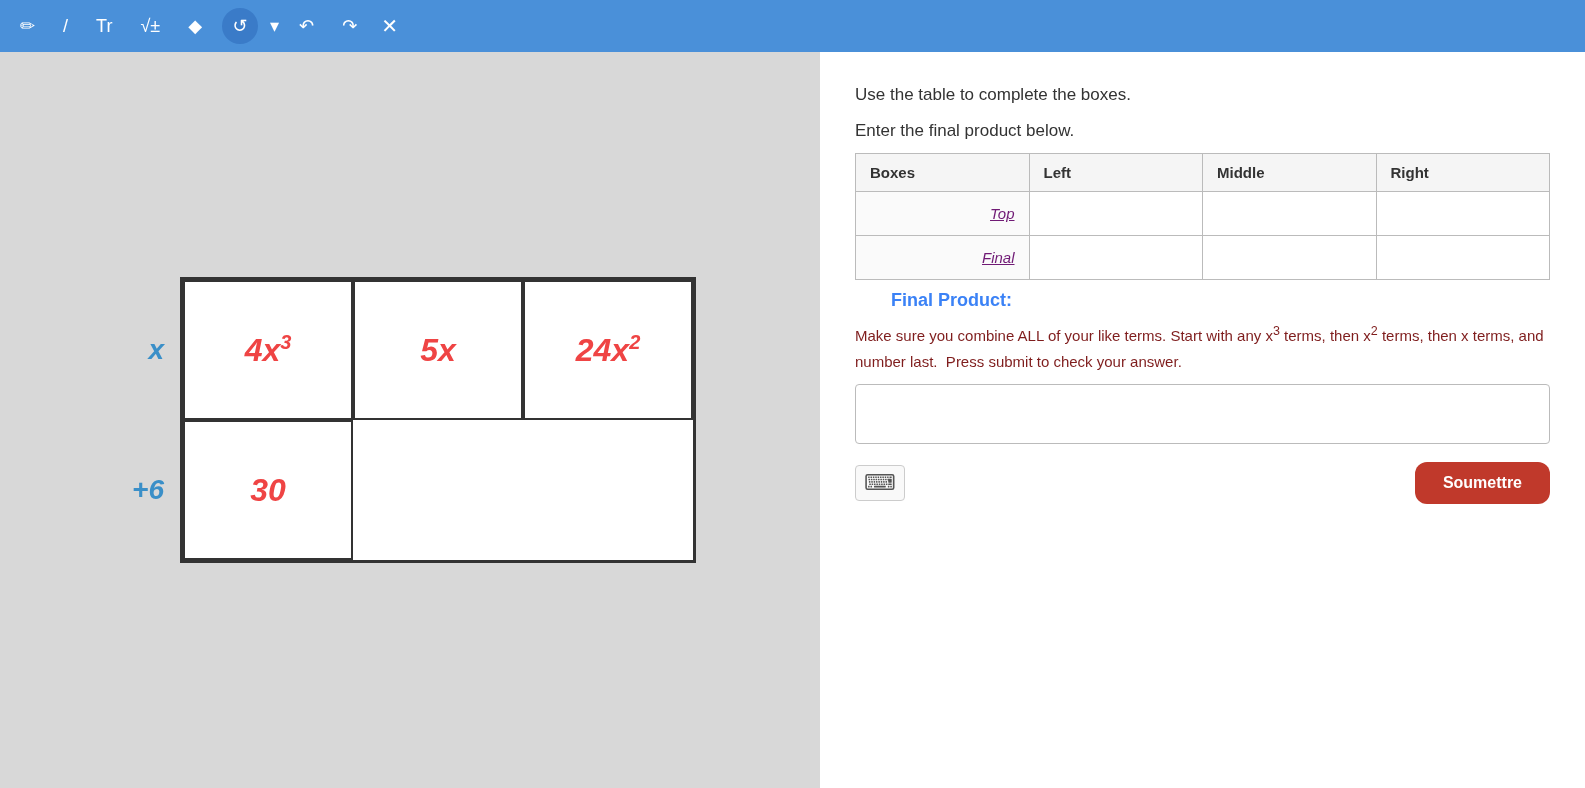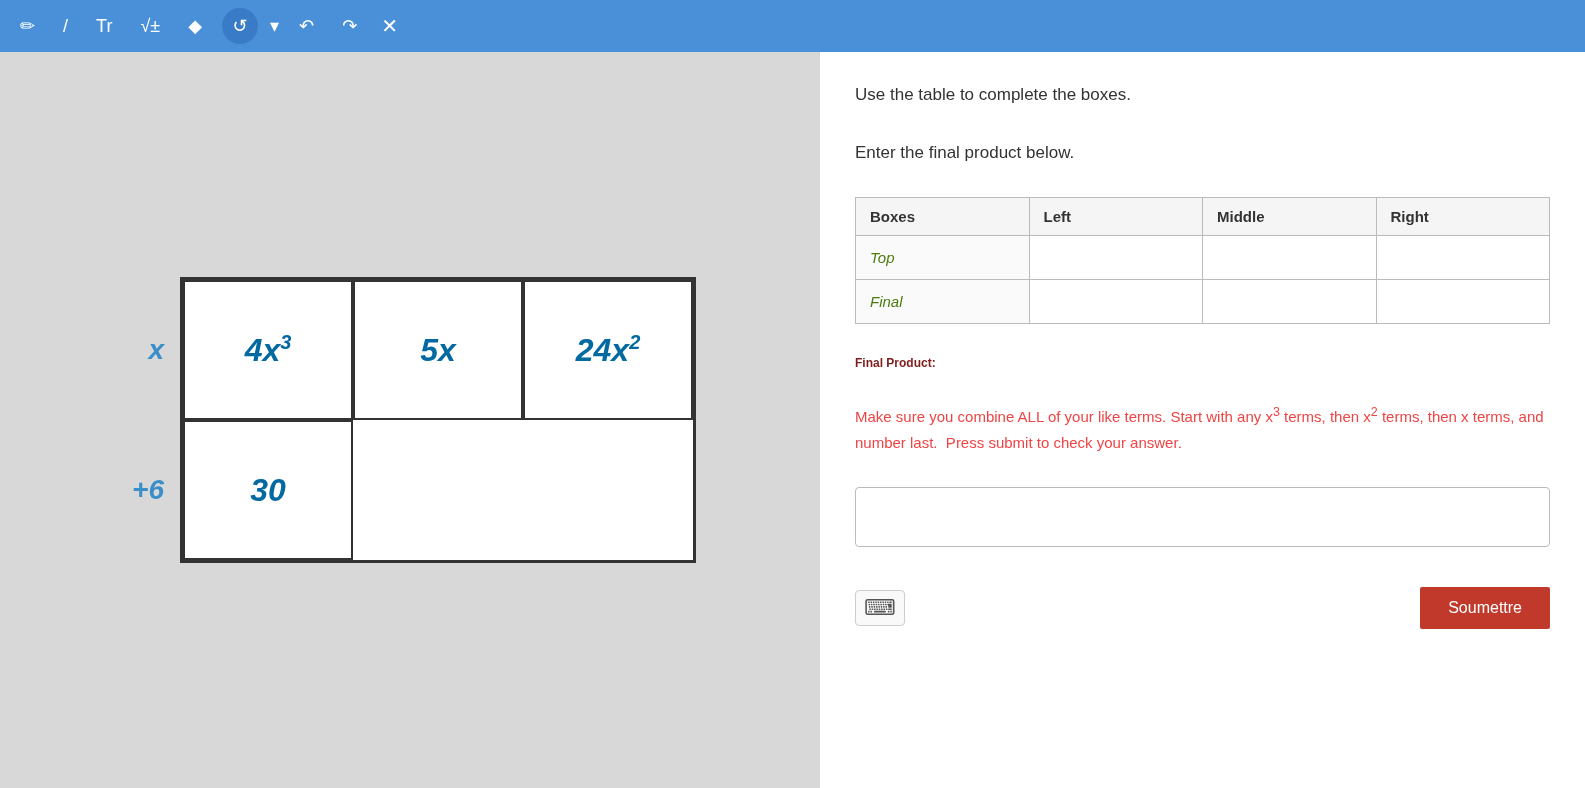--- a/index.html
+++ b/index.html
@@ -122,38 +122,38 @@
       border: 2px solid #333;
       display: flex;
       align-items: center;
       justify-content: center;
       background: white;
       position: relative;
     }
 
     .cell-text {
       font-size: 32px;
-      color: #0369a1;
+      color: #ef4444;
       font-style: italic;
       font-weight: bold;
       text-align: center;
     }
 
     .cell-text sup {
       font-size: 20px;
     }
 
     
     .right-panel {
       flex: 1;
       background: white;
       padding: 30px 35px;
       display: flex;
       flex-direction: column;
-      gap: 32px;
+      gap: 10px;
       overflow-y: auto;
     }
 
     .instruction-text {
       font-size: 17px;
       color: #333;
       line-height: 1.5;
     }
 
     
@@ -178,36 +178,38 @@
 
     .data-table td {
       background: white;
       min-width: 100px;
       height: 44px;
       color: #555;
       font-style: italic;
     }
 
     .data-table td.label-cell {
-      text-align: left;
-      font-style: italic;
-      color: #4d7c0f;
+      text-align: right;
+      font-style: italic;
+      color: #701a75;
       background: #fafafa;
+      text-decoration: underline;
     }
 
     
     .final-product-label {
-      font-size: 12px;
-      font-weight: bold;
-      color: #7f1d1d;
+      font-size: 18px;
+      font-weight: bold;
+      color: #3b82f6;
+      margin-left: 36px;
     }
 
     .final-product-desc {
       font-size: 15px;
-      color: #ef4444;
+      color: #7f1d1d;
       line-height: 1.7;
     }
 
     
     .answer-area {
       border: 1px solid #bbb;
       border-radius: 4px;
       min-height: 60px;
       padding: 10px;
       background: white;
@@ -232,23 +234,23 @@
       cursor: pointer;
       background: #f9f9f9;
     }
 
     .submit-btn {
       background: #c0392b;
       color: white;
       border: none;
       padding: 12px 28px;
       font-size: 16px;
-      border-radius: 2px;
+      border-radius: 12px;
       cursor: pointer;
-      font-weight: normal;
+      font-weight: bold;
     }
   </style>
 </head>
 <body>
 
 <div class="toolbar">
   <button class="toolbar-btn">✏</button>
   <button class="toolbar-btn">/</button>
   <button class="toolbar-btn">Tr</button>
   <button class="toolbar-btn">√±</button>

